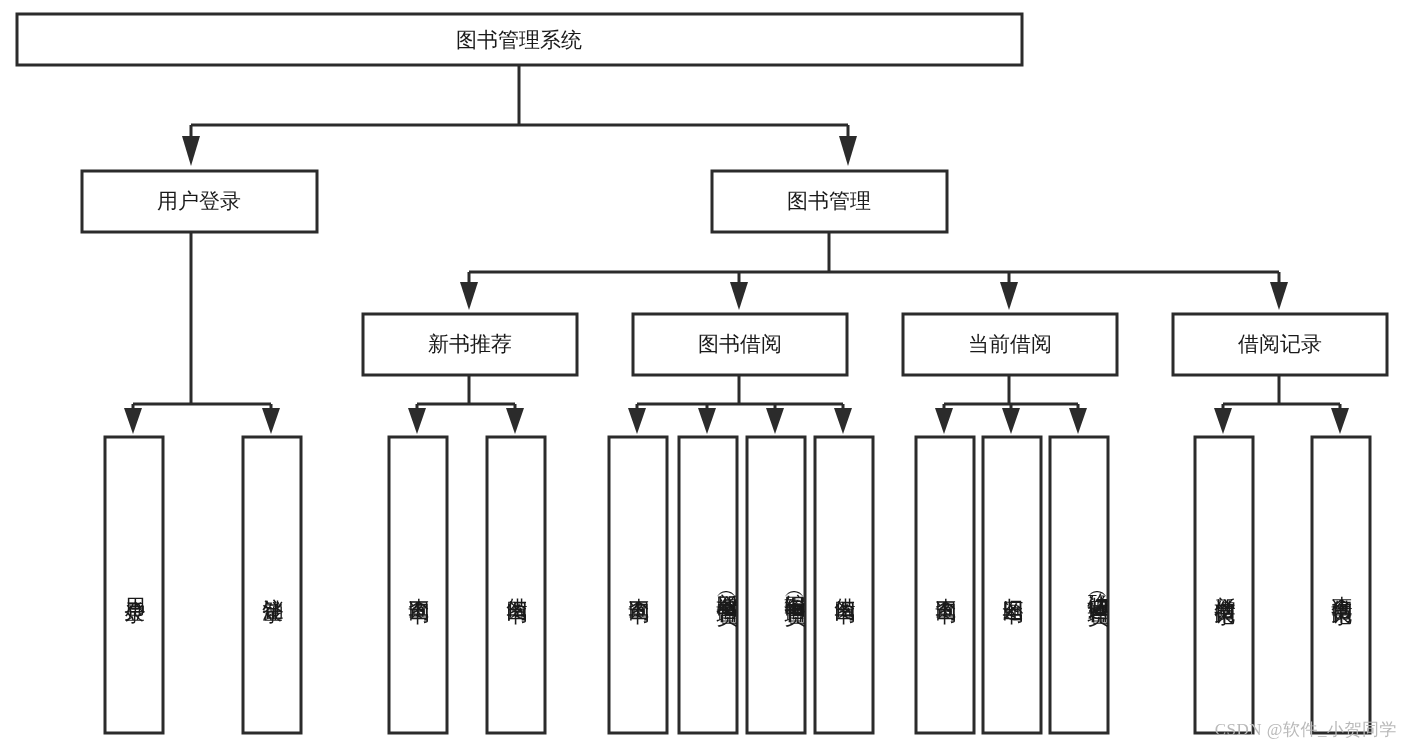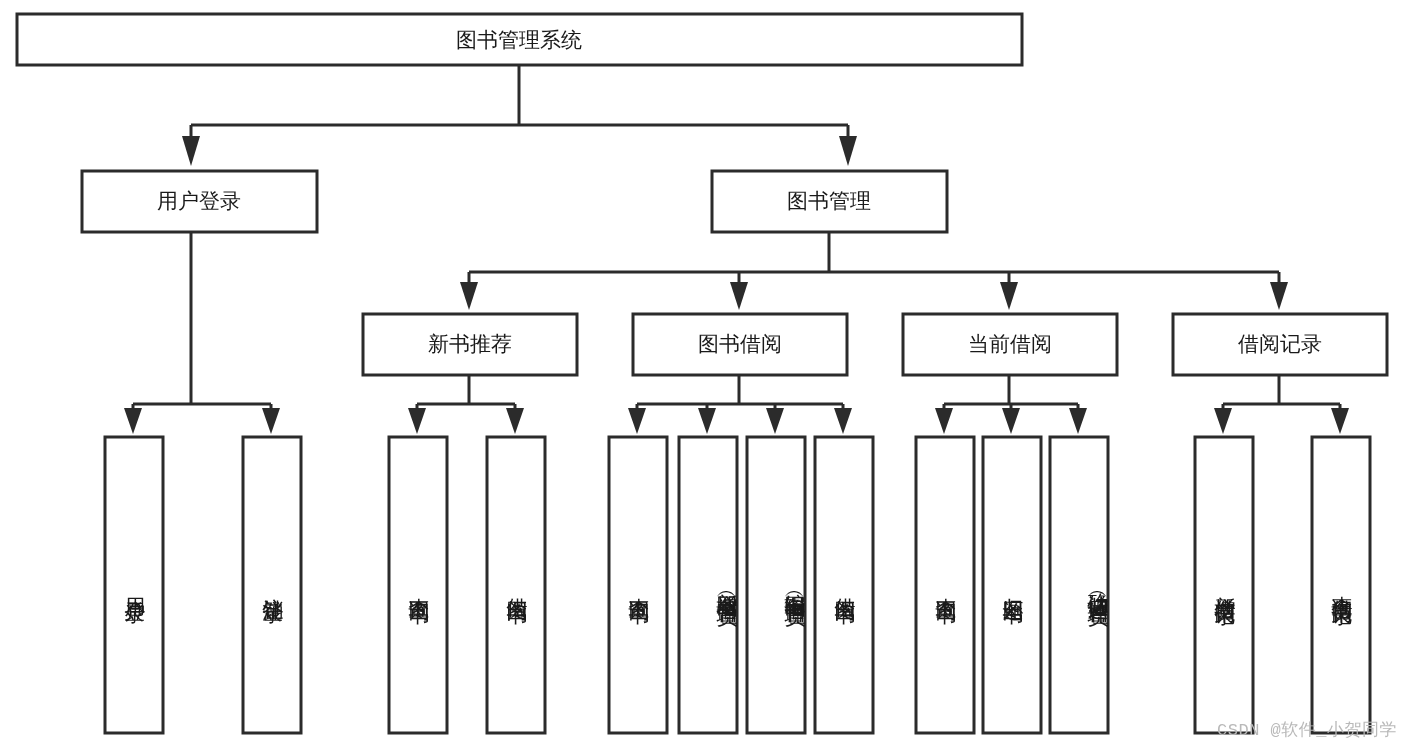--- a/index.html
+++ b/index.html
@@ -58,21 +58,21 @@
     display: flex;
     align-items: center;
     justify-content: center;
     white-space: nowrap;
     pointer-events: none;
   }
   .watermark {
     position: absolute;
     right: 8px;
     bottom: 6px;
-    font-family: Liberation Mono, monospace;
+    font-family: Liberation Serif, serif;
     font-size: 17px;
     color: #b9b9b9;
     letter-spacing: 0.5px;
     white-space: nowrap;
   }
 </style>
 </head>
 <body>
 
 <div id="diagram-root">

